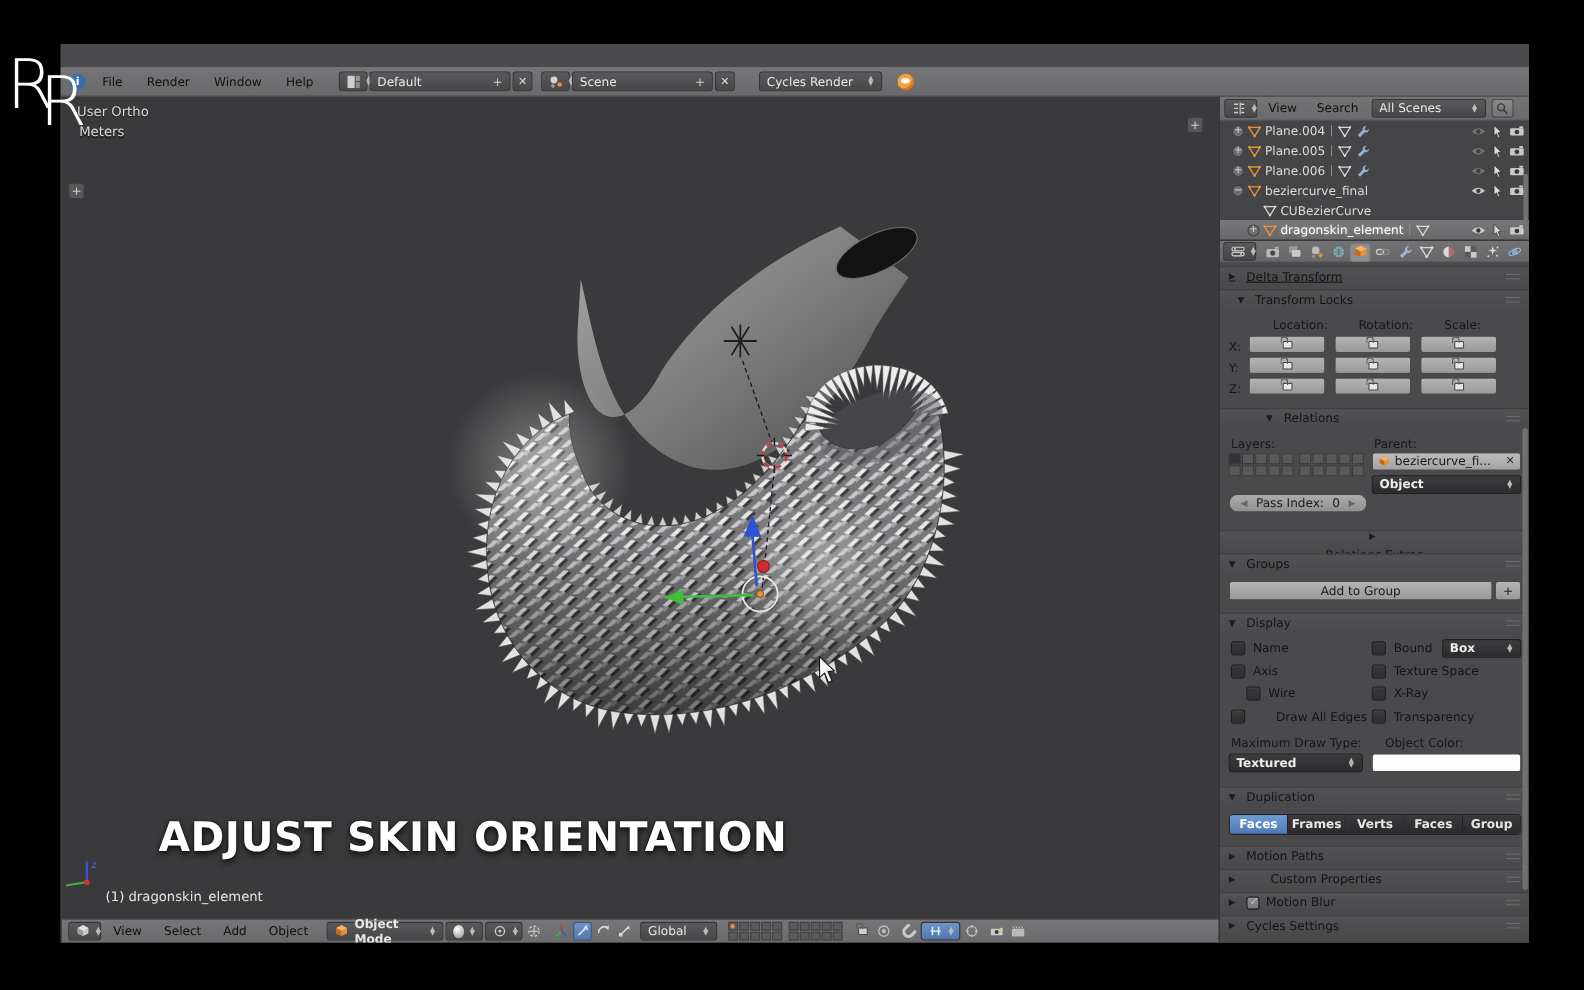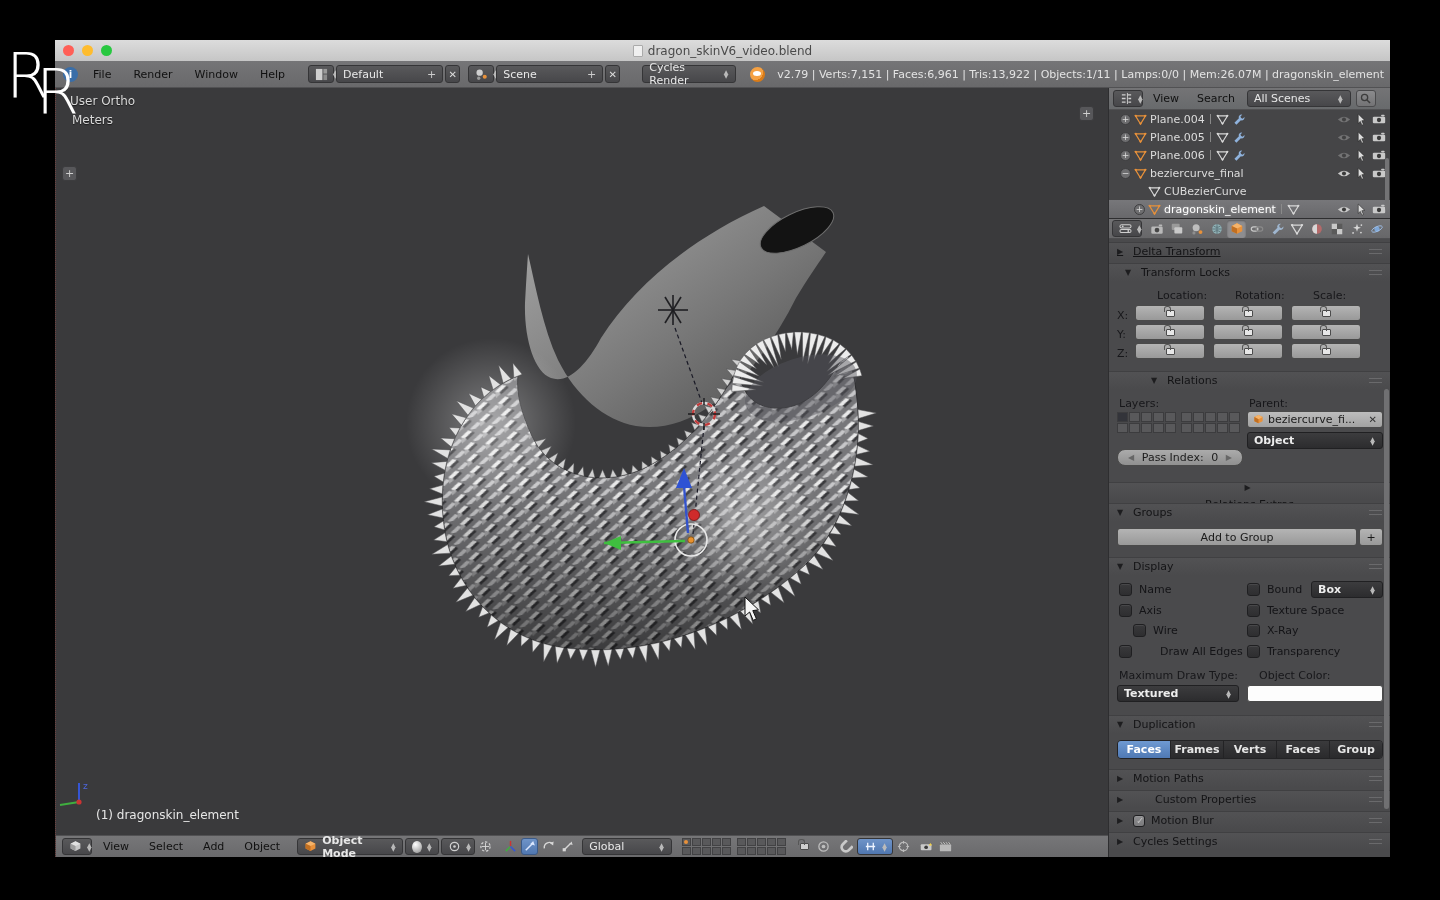--- a/index.html
+++ b/index.html
@@ -122,29 +122,20 @@
 <body>
 <div class="stage">
 
 <div class="brand">
   <span class="r1">R</span>
       <span class="r2">R</span>
 </div>
 
 <div class="window">
 
-  <div class="titlebar">
-    <div class="lights">
-      <span class="light" style="background:#ff5f57"></span>
-      <span class="light" style="background:#febc2e"></span>
-      <span class="light" style="background:#28c840"></span>
-    </div>
-    <span class="doc-ic"></span>
-    <span>dragon_skinV6_video.blend</span>
-  </div>
 
   <div class="menubar">
     <span class="info-ic">i</span>
     <span class="mb-menu">File</span>
     <span class="mb-menu">Render</span>
     <span class="mb-menu">Window</span>
     <span class="mb-menu">Help</span>
     <span class="widget-dark" style="margin-left:12px;width:26px;">
       <svg class="sv" viewBox="0 0 14 14">
             <rect x="1" y="1" width="7" height="12" fill="#cfcfcf"></rect>
@@ -169,21 +160,20 @@
     <span class="widget-dark" style="width:128px;margin-left:2px;">
       <span>Scene</span>
           <span class="plus-in">+</span>
     </span>
     <span class="mb-x">✕</span>
     <span class="widget-dark" style="width:112px;margin-left:22px;">
       <span>Cycles Render</span>
           <span class="updown" style="margin-left:auto;">▲<br>▼</span>
     </span>
     <span class="blogo"></span>
-    <span class="stats">v2.79 | Verts:7,151 | Faces:6,961 | Tris:13,922 | Objects:1/11 | Lamps:0/0 | Mem:26.07M | dragonskin_element</span>
   </div>
 
   <div class="viewport">
     <span class="vp-text" style="left:14px;top:6px;">User Ortho</span>
     <span class="vp-text" style="left:16px;top:25px;">Meters</span>
     <span class="vp-plus" style="left:6px;top:78px;">+</span>
     <span class="vp-plus" style="right:14px;top:18px;">+</span>
 
     <svg width="1053" height="769" viewBox="0 0 1053 769" style="position:absolute;left:0;top:0;">
       <defs>
@@ -369,20 +359,21 @@
       <path d="M689 509 L689 528 L693.6 524 L697.2 532.4 L700.4 530.8 L696.8 522.6 L702.5 521.8 Z" fill="#f5f5f5" stroke="#111" stroke-width="1"></path>
 
       <g>
         <line x1="23" y1="714" x2="23" y2="695" stroke="#3555d4" stroke-width="2"></line>
         <line x1="23" y1="714" x2="4" y2="717" stroke="#3fae3f" stroke-width="2"></line>
         <circle cx="23" cy="714" r="2.6" fill="#cc3333"></circle>
         <text x="27" y="701" fill="#4d66dd" font-size="9" font-family="DejaVu Sans, sans-serif" id="axis-z">z</text>
       </g>
     </svg>
 
+    <div class="caption">ADJUST SKIN ORIENTATION</div>
     <div class="active-ob">(1) dragonskin_element</div>
 
     <div class="vp-header">
       <span class="widget-dark" style="width:30px;height:17px;">
         <svg class="sv" viewBox="0 0 16 16">
               <path d="M8 1.5 14 4.5v6L8 13.5 2 10.5v-6Z" fill="#c9c9c9"></path>
               <path d="M8 1.5 14 4.5 8 7.5 2 4.5Z" fill="#e2e2e2"></path>
               <path d="M8 7.5v6L2 10.5v-6Z" fill="#9c9c9c"></path>
             </svg>
         <span class="updown">▲<br>▼</span>
@@ -436,21 +427,21 @@
               <path d="M12.5 1.5 L12 6 L8.5 3.5 Z" fill="#d7d7d7"></path>
             </svg>
       </span>
       <span class="seg-ic">
         <svg class="sv" viewBox="0 0 14 14">
               <line x1="3.5" y1="10.5" x2="10" y2="4" stroke="#d7d7d7" stroke-width="1.5"></line>
               <rect x="1.8" y="8.8" width="3.4" height="3.4" fill="#d7d7d7"></rect>
               <path d="M11.5 1.5 L12.5 5.5 L8.8 4.4 Z" fill="#d7d7d7"></path>
             </svg>
       </span>
-      <span class="widget-dark" style="width:90px;height:17px;margin-left:4px;">
+      <span class="widget-dark" style="width:70px;height:17px;margin-left:4px;">
         <span>Global</span>
             <span class="updown" style="margin-left:auto;">▲<br>▼</span>
       </span>
       <span class="grid10" style="margin-left:8px;">
         <i class="dot"></i>
             <i></i>
             <i></i>
             <i></i>
             <i></i>
             <i></i>

